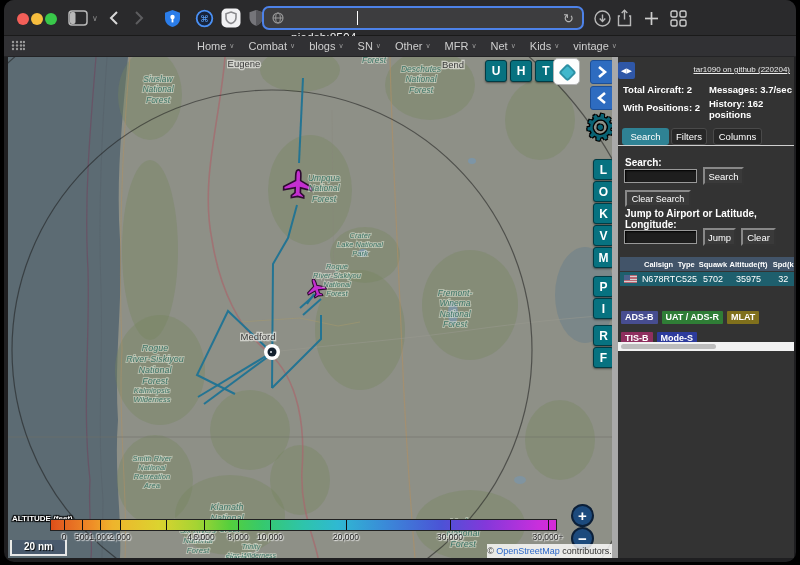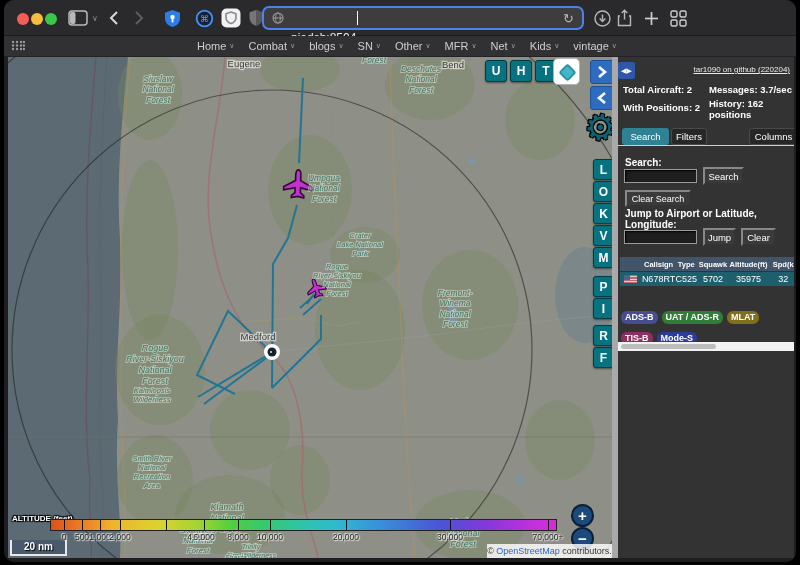--- a/index.html
+++ b/index.html
@@ -83,21 +83,21 @@
   .pbtn { position:absolute; background:#3a3a3a; border:2px outset #888; color:#fff;
     font-size:9.5px; display:flex; align-items:center; justify-content:center; cursor:pointer; }
   .tbl { position:absolute; left:2px; top:200px; width:178px; font-size:9px; }
   .tr { display:flex; height:14px; margin-bottom:1px; }
   .tr.hdr { background:#425469; font-weight:bold; font-size:7.5px; }
   .tr.row { background:#1e5f6d; cursor:pointer; }
   .td { display:flex; align-items:center; justify-content:center; overflow:hidden; white-space:nowrap; }
   .flag { width:13px; height:8px; position:relative; opacity:.9;
     background:repeating-linear-gradient(#c96a74 0 1.2px,#e8dede 1.2px 2.4px); }
   .flag::before { content:""; position:absolute; left:0; top:0; width:6px; height:4.5px; background:#51628f; }
-  .badge { display:inline-block; margin:0 4px 4px 0; padding:2px 4px; border-radius:6px;
+  .badge { display:inline-block; margin:0 4px 4px 0; padding:2px 4px; border-radius:1px;
     color:#fff; font-size:9px; font-weight:bold; }
   .badges { position:absolute; left:3px; top:250px; width:172px; line-height:1; }
   .hscroll { position:absolute; left:0; top:285px; width:176px; height:9px; background:#f2f2f2; }
   .hscroll .thumb { position:absolute; left:3px; top:2px; width:95px; height:5px;
     background:#bdbdbd; border-radius:3px; }
   svg text { font-family:"Liberation Sans", sans-serif; }
 </style>
 </head>
 <body>
 
@@ -351,21 +351,21 @@
           <div class="alt-lbl" style="left: 56px;">0</div>
           <div class="alt-lbl" style="left: 74px;">500</div>
           <div class="alt-lbl" style="left: 92px;">1,000</div>
           <div class="alt-lbl" style="left: 112px;">2,000</div>
           <div class="alt-lbl" style="left: 158px; margin-left: 32px;">4,000</div>
           <div class="alt-lbl" style="left: 196px;">6,000</div>
           <div class="alt-lbl" style="left: 230px;">8,000</div>
           <div class="alt-lbl" style="left: 262px;">10,000</div>
           <div class="alt-lbl" style="left: 338px;">20,000</div>
           <div class="alt-lbl" style="left: 442px;">30,000</div>
-          <div class="alt-lbl" style="left: 540px;">70,000+</div>
+          <div class="alt-lbl" style="left: 540px;">30,000+</div>
         </div>
 
       <div class="scalebar">20 nm</div>
       <div class="zoombtn" style="top:447px">+</div>
       <div class="zoombtn" style="top:470px">−</div>
 
       <div class="attrib"><span>© </span><a>OpenStreetMap</a><span> contributors.</span></div>
     </div>
 
     <div class="strip"></div>
@@ -375,21 +375,21 @@
       <a class="ghlink">tar1090 on github (220204)</a>
 
       <div class="stat" style="left:5px;top:28px">Total Aircraft: 2</div>
       <div class="stat" style="left:91px;top:28px">Messages: 3.7/sec</div>
       <div class="stat" style="left:5px;top:46px">With Positions: 2</div>
       <div class="stat" style="left:91px;top:42px;width:70px">History: 162 positions</div>
 
       <div id="panel-tabs">
           <div class="tab active" style="left: 4px; width: 47px;">Search</div>
           <div class="tab inactive" style="left: 53px; width: 36px;">Filters</div>
-          <div class="tab inactive" style="left: 95px; width: 49px; margin-left: 36px;">Columns</div>
+          <div class="tab inactive" style="left: 95px; width: 49px;">Columns</div>
         </div>
       <div class="tabline"></div>
 
       <div class="plabel" style="left:7px;top:100px">Search:</div>
       <input class="pinput" style="left: 6px; top: 112px;">
       <div class="pbtn" style="left:85px;top:110px;width:41px;height:18px">Search</div>
       <div class="pbtn" style="left:7px;top:133px;width:66px;height:17px;font-size:9px">Clear Search</div>
 
       <div class="plabel" style="left:7px;top:151px">Jump to Airport or Latitude,</div>
       <div class="plabel" style="left:7px;top:162px">Longitude:</div>

